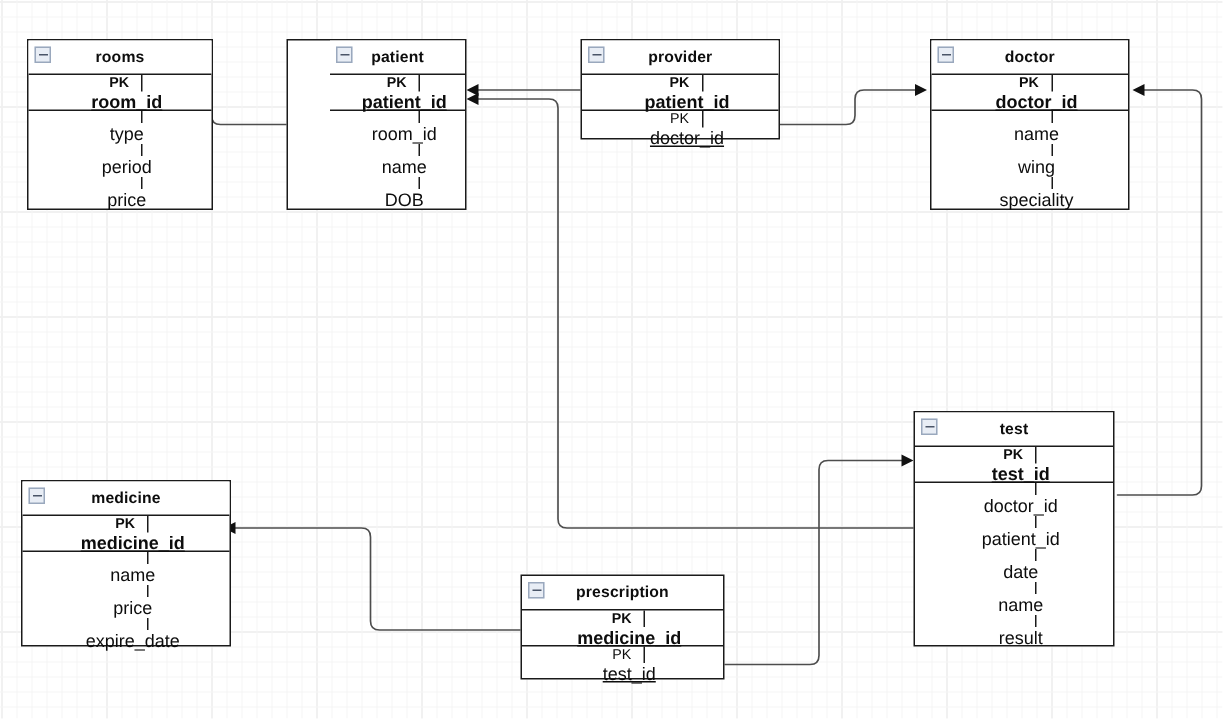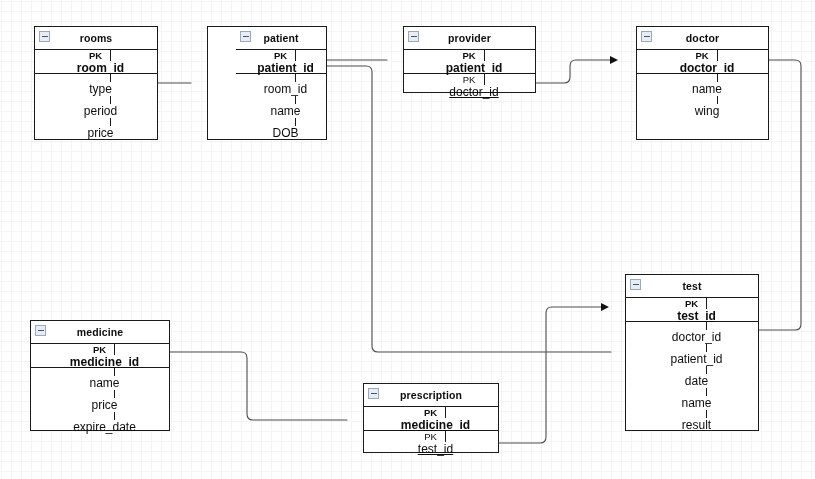--- a/index.html
+++ b/index.html
@@ -29,21 +29,20 @@
     top: 0;
     width: 815px;
     height: 479px;
     pointer-events: none;
   }
   .entity {
     position: absolute;
     box-sizing: border-box;
     background: #ffffff;
     border: 1.4px solid #1a1a1a;
-    margin-left: 16px;
   }
   .ent-header {
     position: relative;
     height: 22px;
     border-bottom: 1.4px solid #1a1a1a;
     display: flex;
     align-items: center;
     justify-content: center;
     background: #ffffff;
   }
@@ -218,20 +217,24 @@
           <div class="cell-name key">doctor_id</div>
         </div>
         <div class="row">
           <div class="cell-key empty"></div>
           <div class="cell-name">name</div>
         </div>
         <div class="row">
           <div class="cell-key empty"></div>
           <div class="cell-name">wing</div>
         </div>
+        <div class="row">
+          <div class="cell-key empty"></div>
+          <div class="cell-name">speciality</div>
+        </div>
       </div>
       <div class="entity" style="left: 609px; top: 274px; width: 134px; height: 157px;">
         <div class="ent-header">
           <div class="collapse-icon">
             <span></span>
           </div>
           <div class="ent-title">test</div>
         </div>
         <div class="row pk-row">
           <div class="cell-key bold">PK</div>

